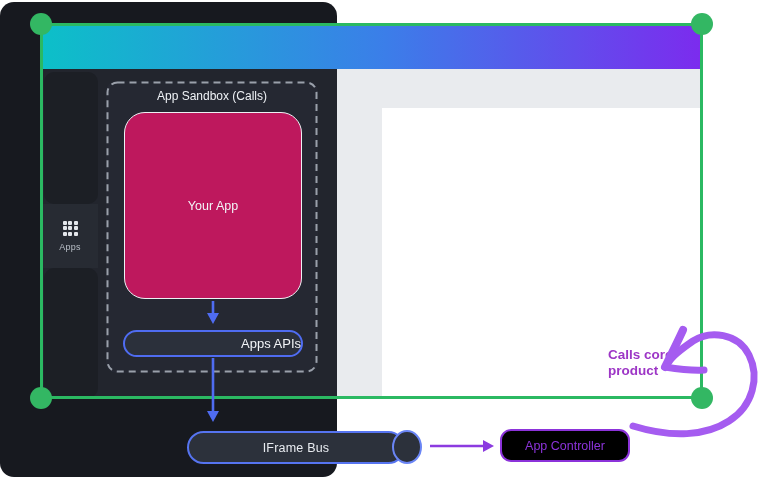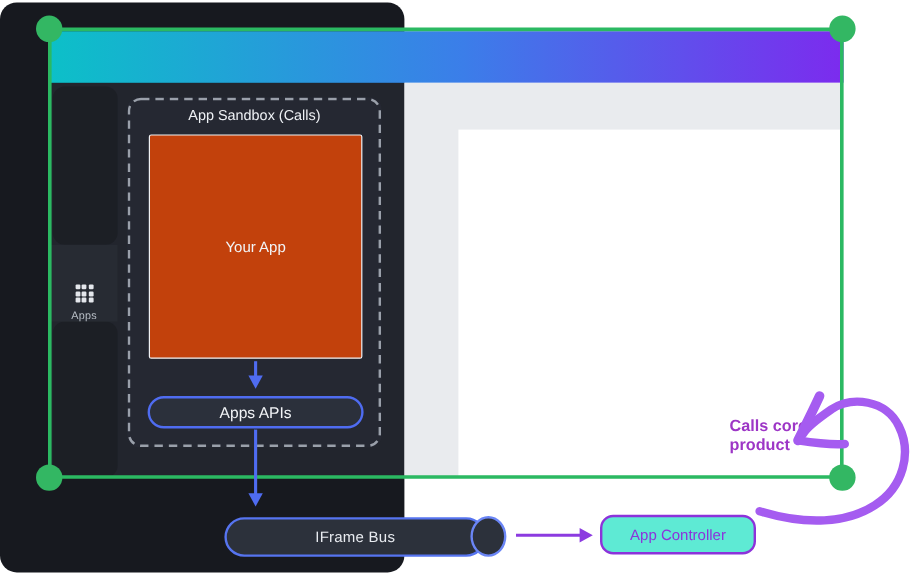--- a/index.html
+++ b/index.html
@@ -5,44 +5,44 @@
   html,body{margin:0;padding:0;background:#ffffff;}
   body{font-family:"Liberation Sans", sans-serif;}
   .stage{position:relative;width:768px;height:484px;background:#ffffff;overflow:hidden;}
   .abs{position:absolute;box-sizing:border-box;}
 
   
   .app-window{left:0;top:2px;width:337px;height:475px;background:#17191f;border-radius:14px;}
   .content-bg{left:42px;top:69px;width:295px;height:329px;background:#22252d;}
   .side-dark-top{left:44px;top:72px;width:54px;height:132px;background:#1c1f25;border-radius:10px;}
   .side-dark-bottom{left:44px;top:268px;width:54px;height:130px;background:#1c1f25;border-radius:10px;}
-  .apps-item{left:42px;top:204px;width:56px;height:64px;background:#272b33;display:flex;flex-direction:column;align-items:center;justify-content:flex-end;gap:6px;}
+  .apps-item{left:42px;top:204px;width:56px;height:64px;background:#272b33;display:flex;flex-direction:column;align-items:center;justify-content:center;gap:6px;}
   .grid-icon{display:grid;grid-template-columns:repeat(3,4px);grid-template-rows:repeat(3,4px);gap:1.5px;}
   .grid-icon i{background:#e4e7ec;border-radius:1px;display:block;}
   .apps-label{font-size:9px;color:#b9bfc7;letter-spacing:.2px;}
 
   
   .banner{left:41px;top:26px;width:662px;height:43px;background:linear-gradient(90deg,#0cc0c8 0%,#3b7ee9 52%,#7c2bee 100%);}
 
   
   .gutter{left:337px;top:69px;width:366px;height:329px;background:#e9ebee;}
   .canvas-card{left:382px;top:108px;width:321px;height:290px;background:#ffffff;}
 
   
   .sandbox{left:106px;top:81px;width:212px;height:292px;background:#252832;border-radius:10px;}
   .sandbox-title{left:0;top:8px;width:100%;text-align:center;font-size:12px;color:#eef1f5;}
-  .your-app{left:124px;top:112px;width:178px;height:187px;background:#c2410c;border:1.5px solid #eef1f4;border-radius:2px;display:flex;align-items:center;justify-content:center;font-size:12.5px;color:#f2f4f7;}
-  .apis-pill{left:123px;top:330px;width:180px;height:27px;background:#2b303b;border:2px solid #4f6cf1;border-radius:15px;display:flex;align-items:center;justify-content:center;font-size:13px;color:#f2f4f7;}
+  .your-app{left:124px;top:112px;width:178px;height:187px;background:#be185d;border:1.5px solid #eef1f4;border-radius:21px;display:flex;align-items:center;justify-content:center;font-size:12.5px;color:#f2f4f7;}
+  .apis-pill{left:123px;top:330px;width:180px;height:27px;background:#2b303b;border:2px solid #4f6cf1;border-radius:15px;display:flex;align-items:center;justify-content:flex-end;font-size:13px;color:#f2f4f7;}
 
   
   .bus-body{left:187px;top:431px;width:218px;height:33px;background:#2c313b;border:2px solid #5674f0;border-radius:16.5px;display:flex;align-items:center;justify-content:center;font-size:12.5px;color:#e8ebf0;letter-spacing:.2px;}
   .bus-cap{left:392px;top:430px;width:30px;height:34px;background:#2c313b;border:2px solid #6a85f5;border-radius:50%;}
 
   
-  .controller{left:500px;top:429px;width:130px;height:33px;background:#5eead4;border:2px solid #8c33da;border-radius:11px;display:flex;align-items:center;justify-content:center;font-size:12.5px;color:#8c33da;font-weight:500;}
+  .controller{left:500px;top:429px;width:130px;height:33px;background:#000000;border:2px solid #8c33da;border-radius:11px;display:flex;align-items:center;justify-content:center;font-size:12.5px;color:#8c33da;font-weight:500;}
 
   
   .annotation{left:608px;top:347px;width:90px;font-size:13.5px;line-height:16px;font-weight:600;color:#9d36c6;}
 
   
   .sel-rect{left:39.5px;top:22.5px;width:663px;height:376px;border:3px solid #2bb962;border-radius:1px;background:transparent;}
   .handle{width:22px;height:22px;border-radius:50%;background:#33b763;}
 
   .overlay{left:0;top:0;width:768px;height:484px;pointer-events:none;}
 </style>

